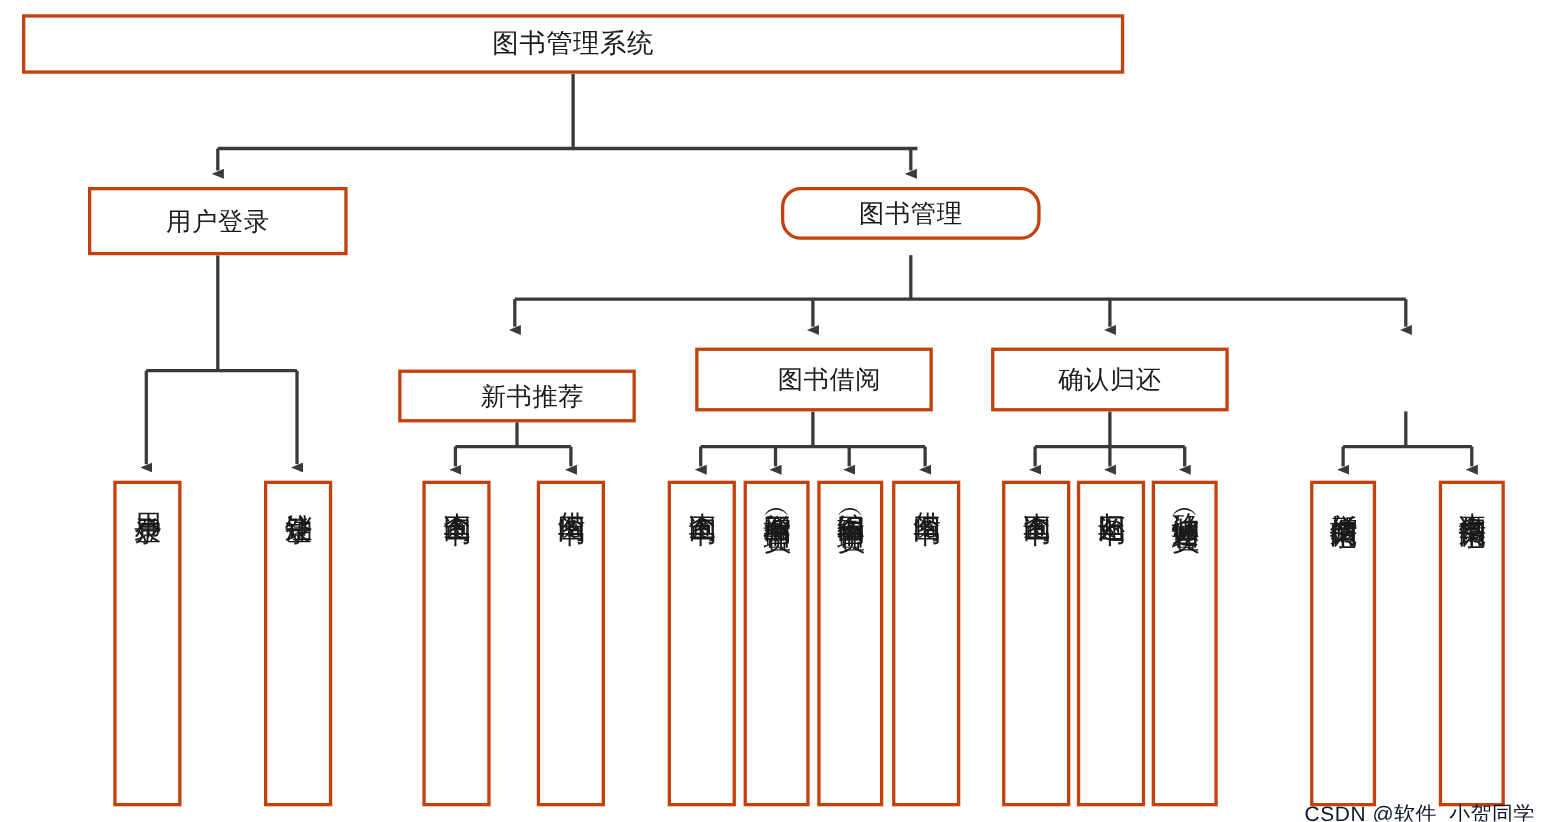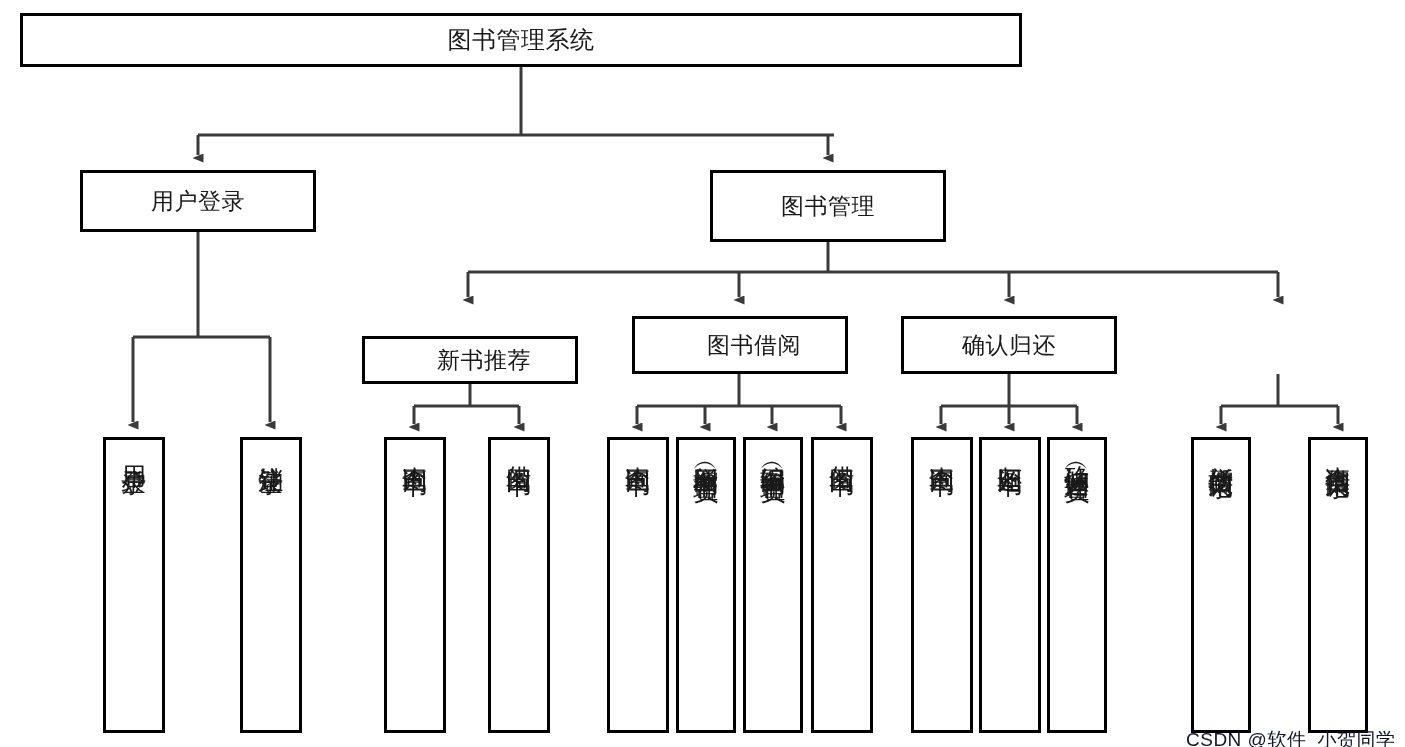--- a/index.html
+++ b/index.html
@@ -22,21 +22,21 @@
     position: absolute;
     left: 0;
     top: 0;
     width: 1405px;
     height: 747px;
     pointer-events: none;
   }
   .node {
     position: absolute;
     box-sizing: border-box;
-    border: 3px solid #000000;
+    border: 3px solid #c2410c;
     background: #ffffff;
     display: flex;
     align-items: center;
     justify-content: center;
     text-align: center;
   }
   .node .label {
     display: block;
     line-height: 1.22;
     letter-spacing: 0.5px;
@@ -128,21 +128,21 @@
     </g>
   </svg>
 
   <div class="node horiz title" style="left:20px; top:13px; width:1002px; height:54px;">
     <span class="label">图书管理系统</span>
   </div>
 
   <div class="node horiz" style="left:80px; top:170px; width:236px; height:62px;">
     <span class="label">用户登录</span>
   </div>
-  <div class="node horiz" style="left:710px; top:170px; width:236px; height:72px;">
+  <div class="node horiz" style="left:710px; top:170px; width:236px; height:48px;border-radius:18px;">
     <span class="label">图书管理</span>
   </div>
 
   <div class="node horiz" style="left:362px; top:336px; width:216px; height:48px;padding-left:28px;">
     <span class="label">新书推荐</span>
   </div>
   <div class="node horiz" style="left:632px; top:316px; width:216px; height:58px;padding-left:28px;">
     <span class="label">图书借阅</span>
   </div>
   <div class="node horiz" style="left:901px; top:316px; width:216px; height:58px;">

